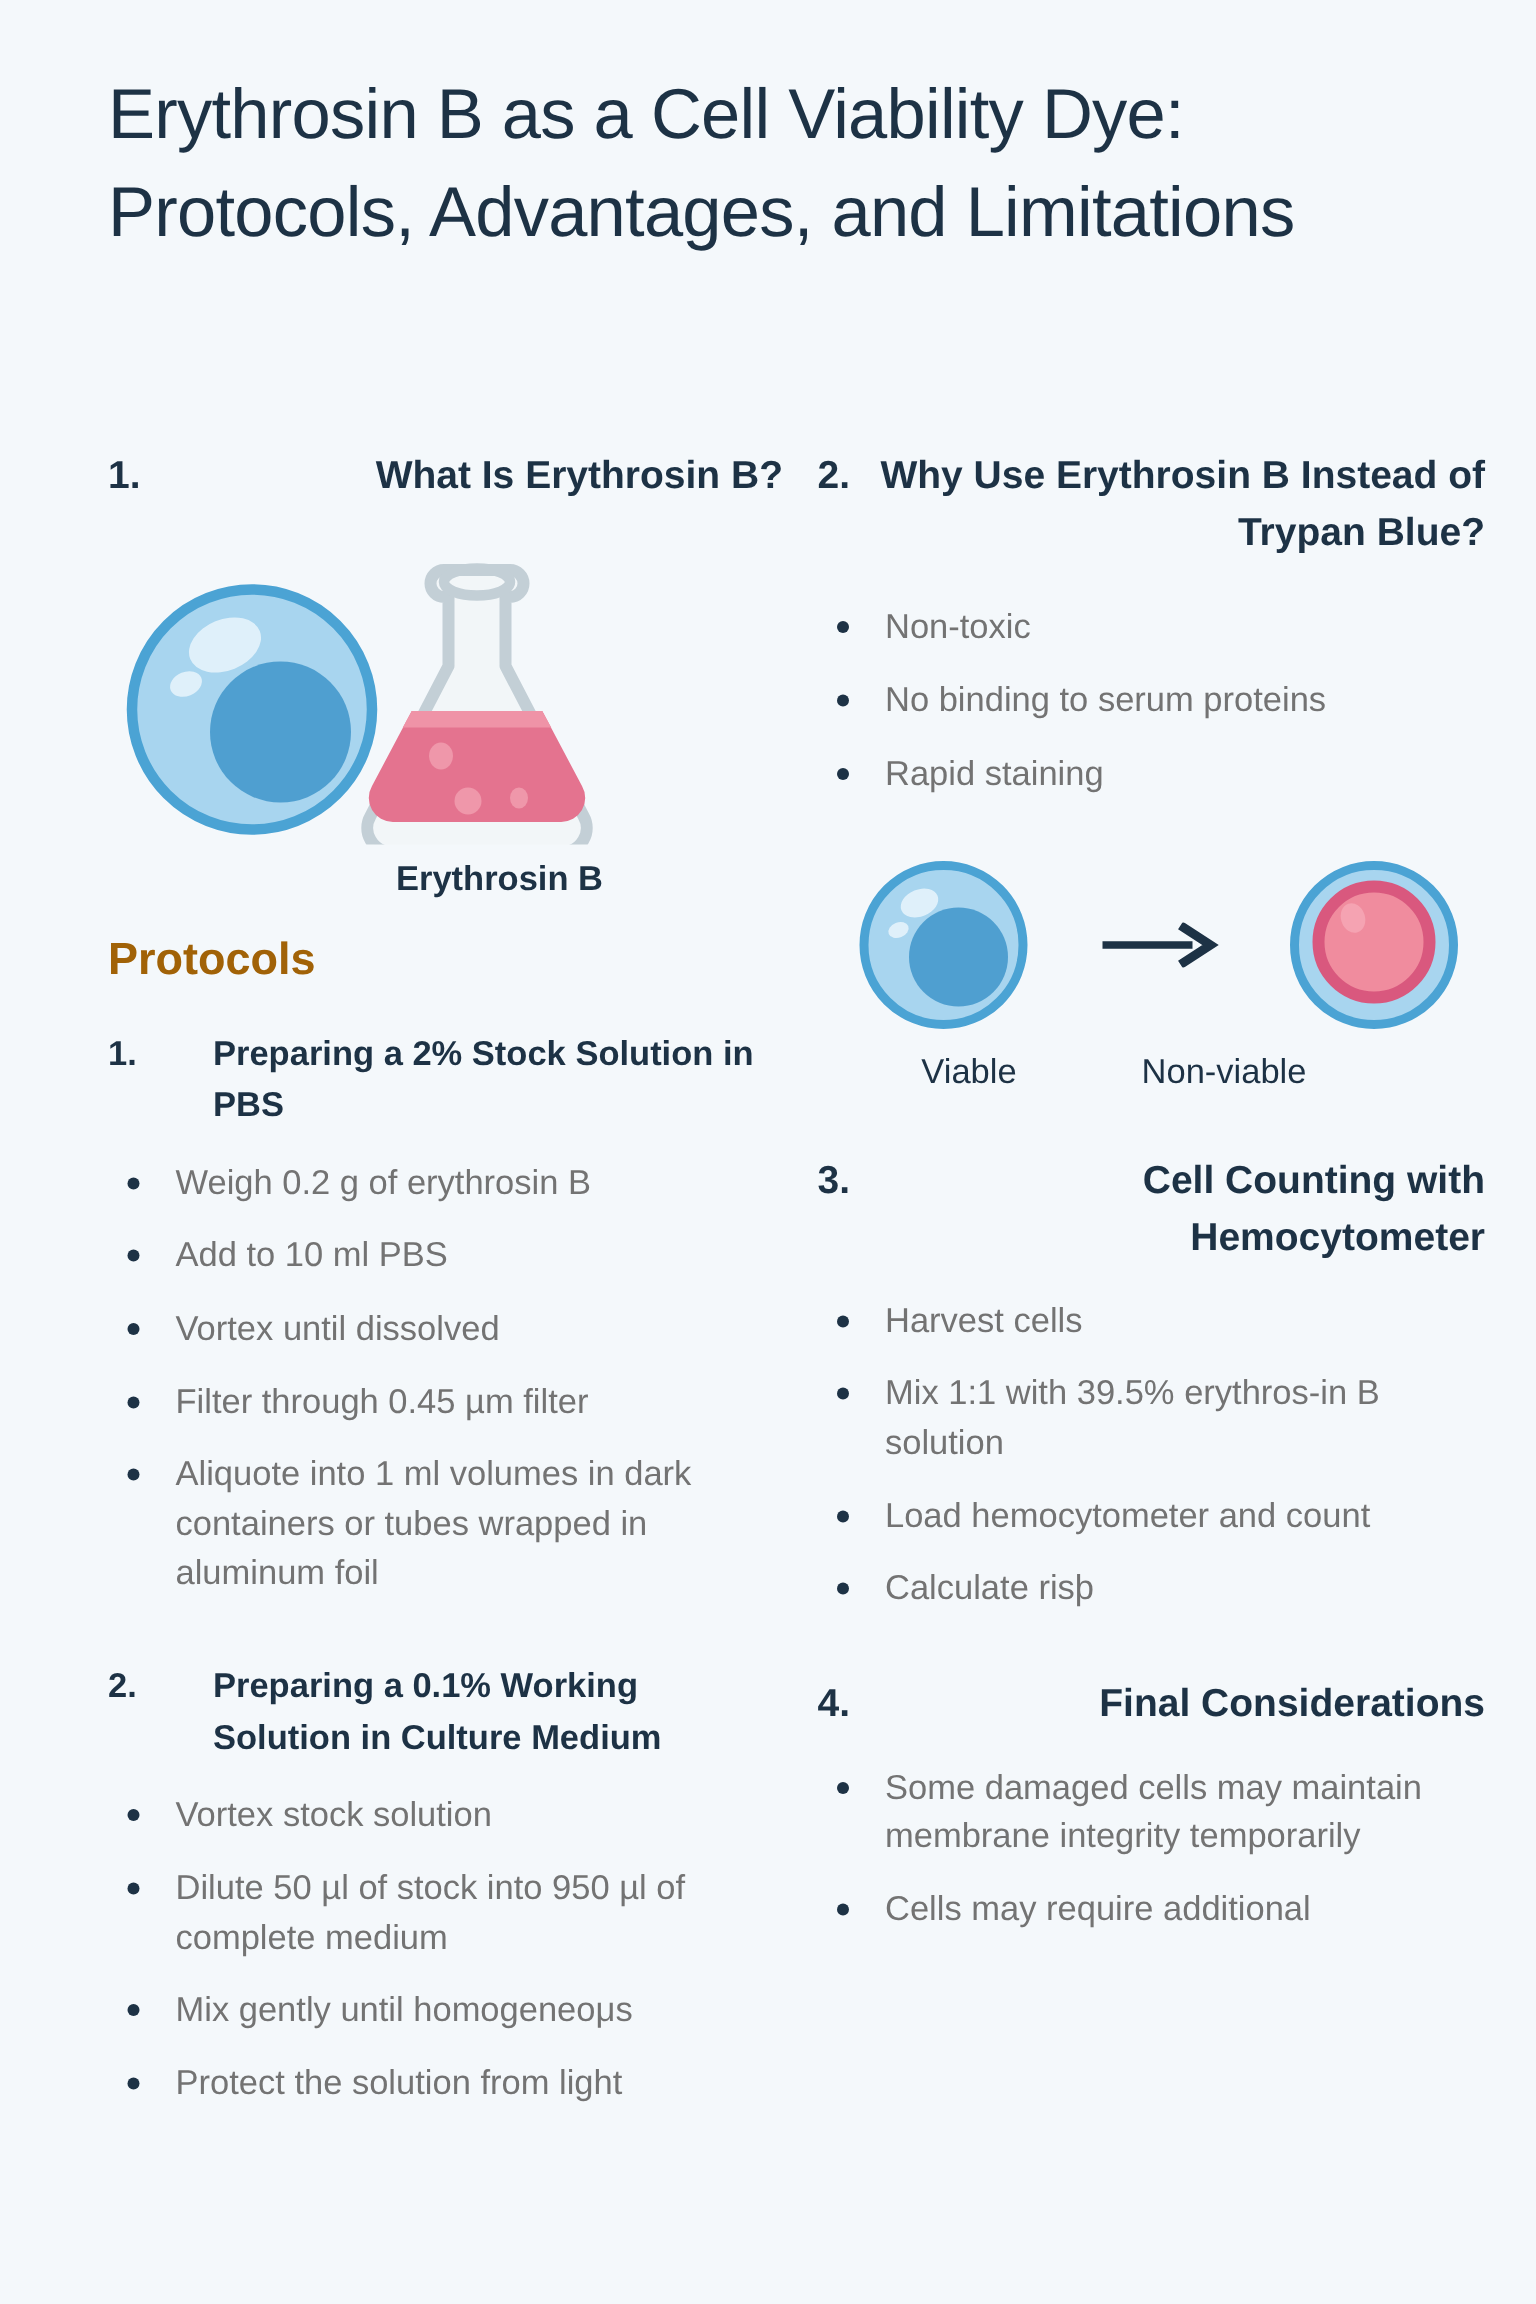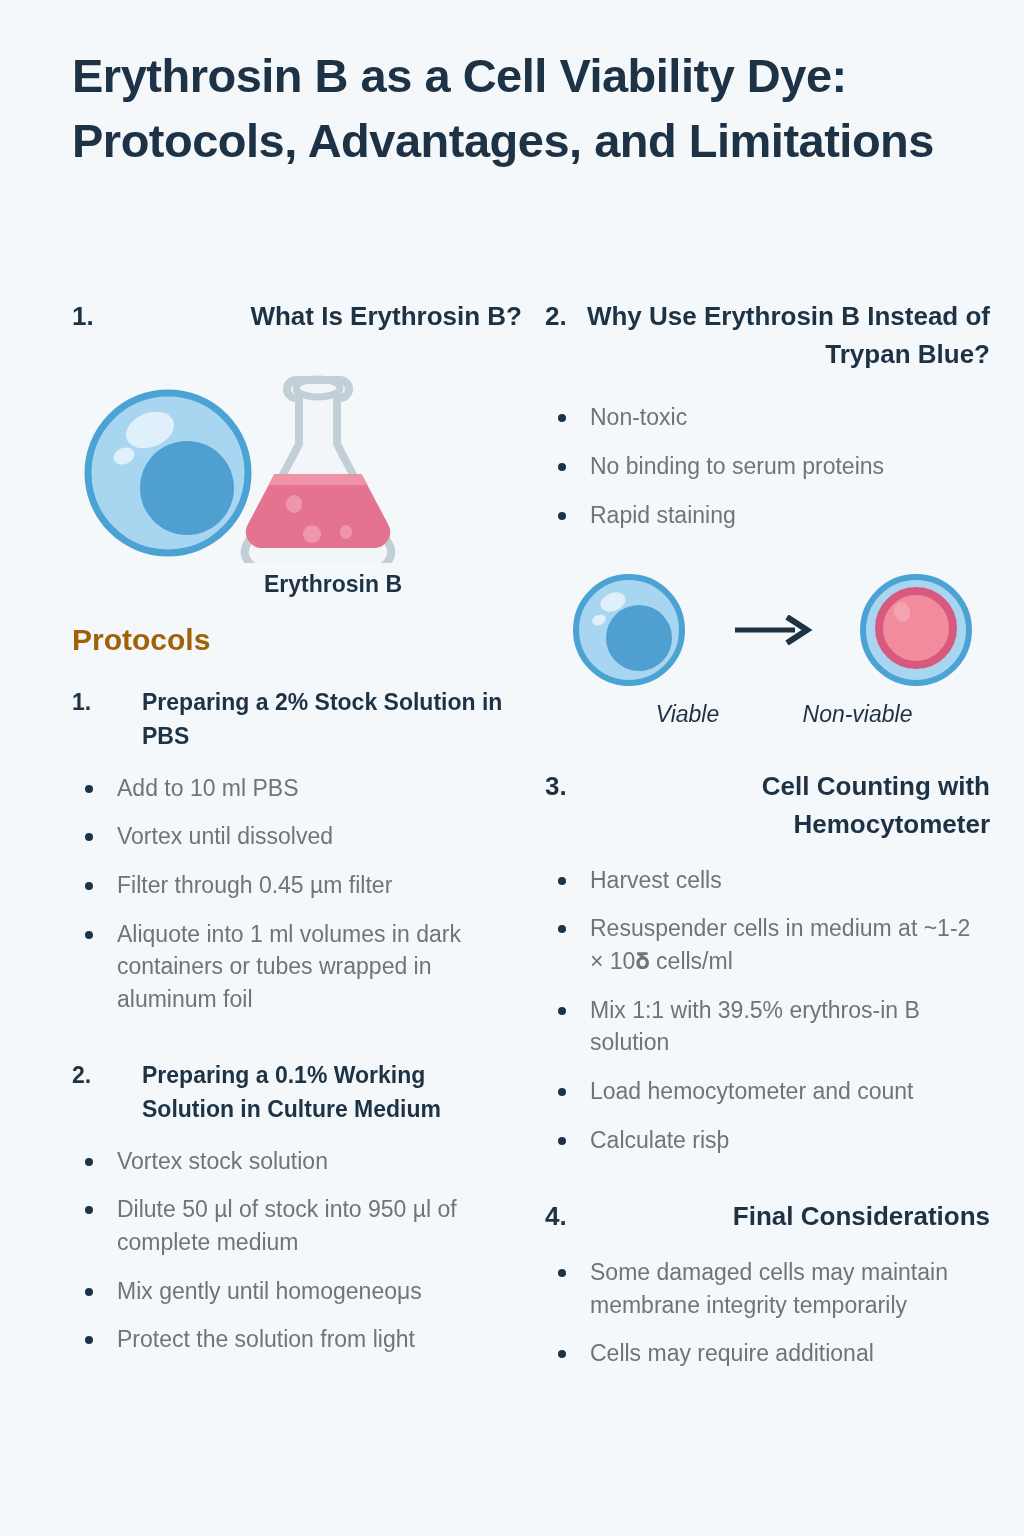--- a/index.html
+++ b/index.html
@@ -25,21 +25,21 @@
   }
 
   
   .title {
     position: absolute;
     left: 72px;
     top: 44px;
     width: 880px;
     font-size: 47px;
     line-height: 1.38;
-    font-weight: 700;
+    font-weight: 400;
     letter-spacing: -0.5px;
     color: #1d3245;
   }
 
   
   .col-left {
     position: absolute;
     left: 72px;
     top: 298px;
     width: 450px;
@@ -141,25 +141,24 @@
     height: 130px;
     margin-top: 34px;
     display: flex;
     align-items: center;
     justify-content: space-between;
     padding: 0 14px 0 24px;
     box-sizing: border-box;
   }
   .vlabels {
     display: flex;
-    justify-content: center;
+    justify-content: flex-start;
     padding: 0 6px 0 16px;
     margin-top: 6px;
     box-sizing: border-box;
-    font-style: italic;
   }
   .vlabel {
     font-size: 23px;
     color: #1d3245;
     width: 170px;
     text-align: center;
   }
 
   .spacer-sm { height: 26px; }
   .spacer-md { height: 40px; }
@@ -214,20 +213,21 @@
     <div class="plain-head">Protocols</div>
 
     <div class="spacer-sm"></div>
 
     <div class="proto-head">
       <span class="num">1.</span>
       <span class="htext">Preparing a 2% Stock Solution in PBS</span>
     </div>
     <div style="height:18px"></div>
     <ul class="bul">
+      <li>Weigh 0.2 g of erythrosin B</li>
       <li>Add to 10 ml PBS</li>
       <li>Vortex until dissolved</li>
       <li>Filter through 0.45 µm filter</li>
       <li>Aliquote into 1 ml volumes in dark containers or tubes wrapped in aluminum foil</li>
     </ul>
 
     <div class="spacer-sm"></div>
 
     <div class="proto-head">
       <span class="num">2.</span>
@@ -284,21 +284,20 @@
 
     <div class="spacer-md"></div>
 
     <div class="sec-head">
       <span class="num">3.</span>
       <span class="htext">Cell Counting with Hemocytometer</span>
     </div>
     <div style="height:20px"></div>
     <ul class="bul">
       <li>Harvest cells</li>
-      <li>Resuspender cells in medium at ~1-2 × 10𝛅 cells/ml</li>
       <li>Mix 1:1 with 39.5% erythros-in B solution</li>
       <li>Load hemocytometer and count</li>
       <li>Calculate risþ</li>
     </ul>
 
     <div class="spacer-sm"></div>
 
     <div class="sec-head">
       <span class="num">4.</span>
       <span class="htext">Final Considerations</span>

